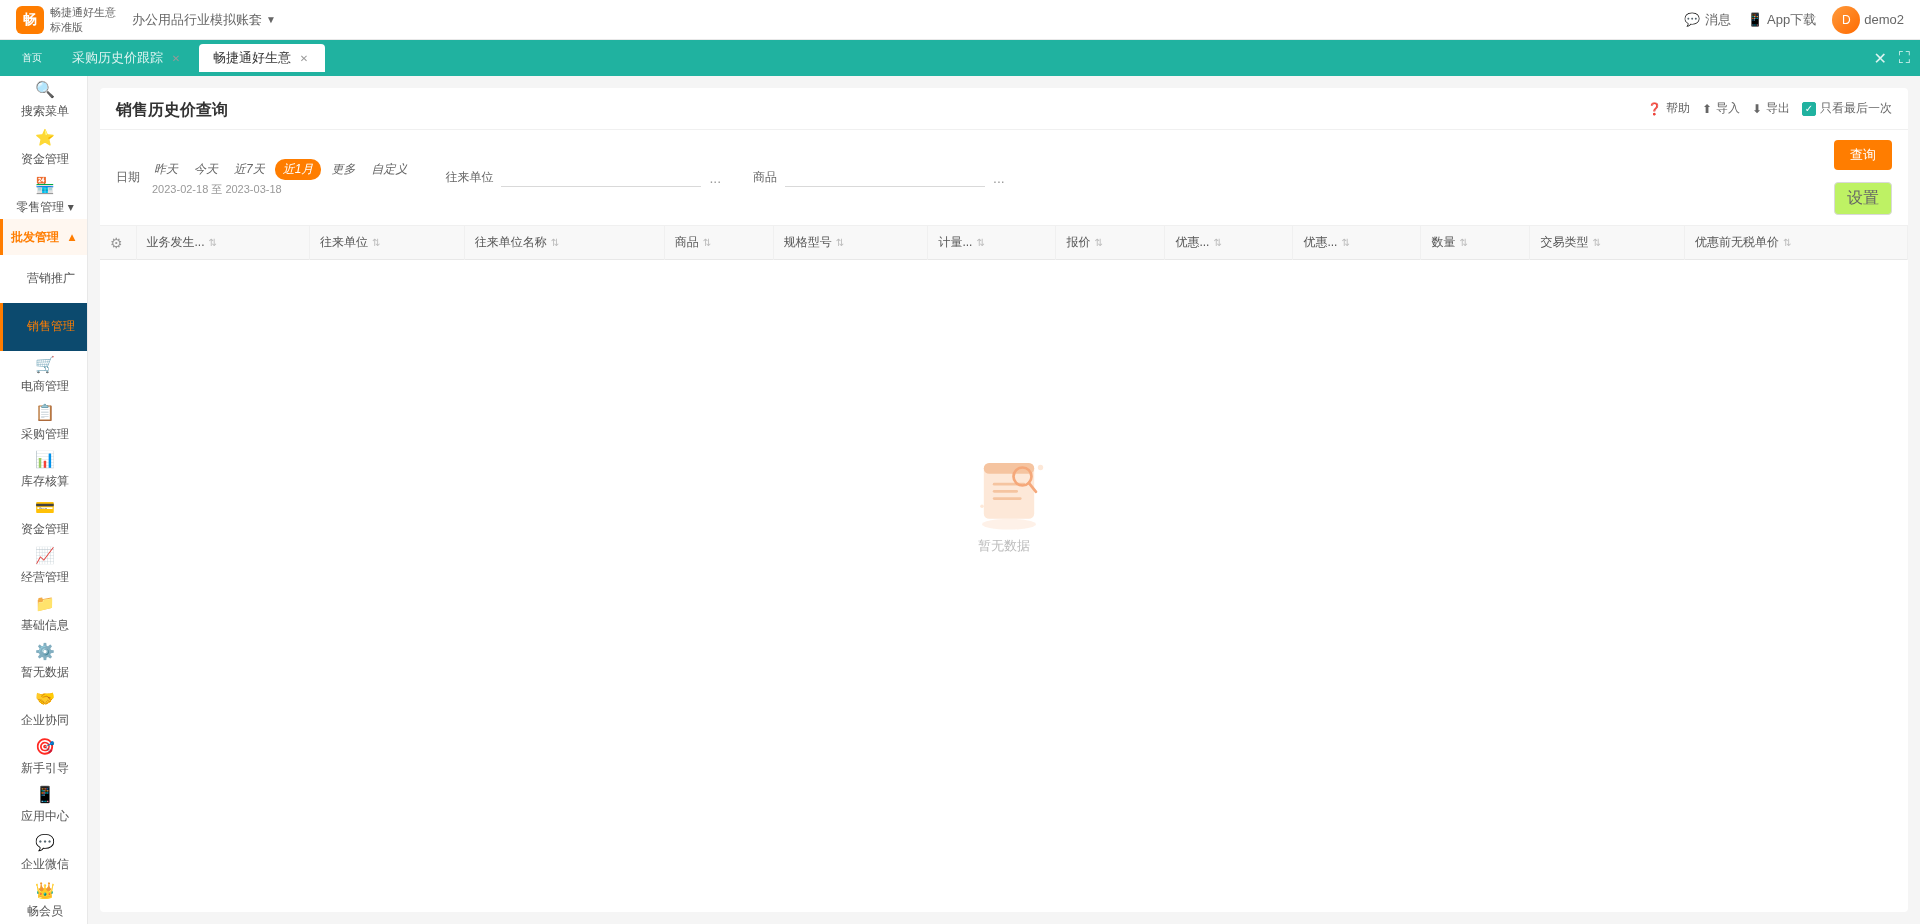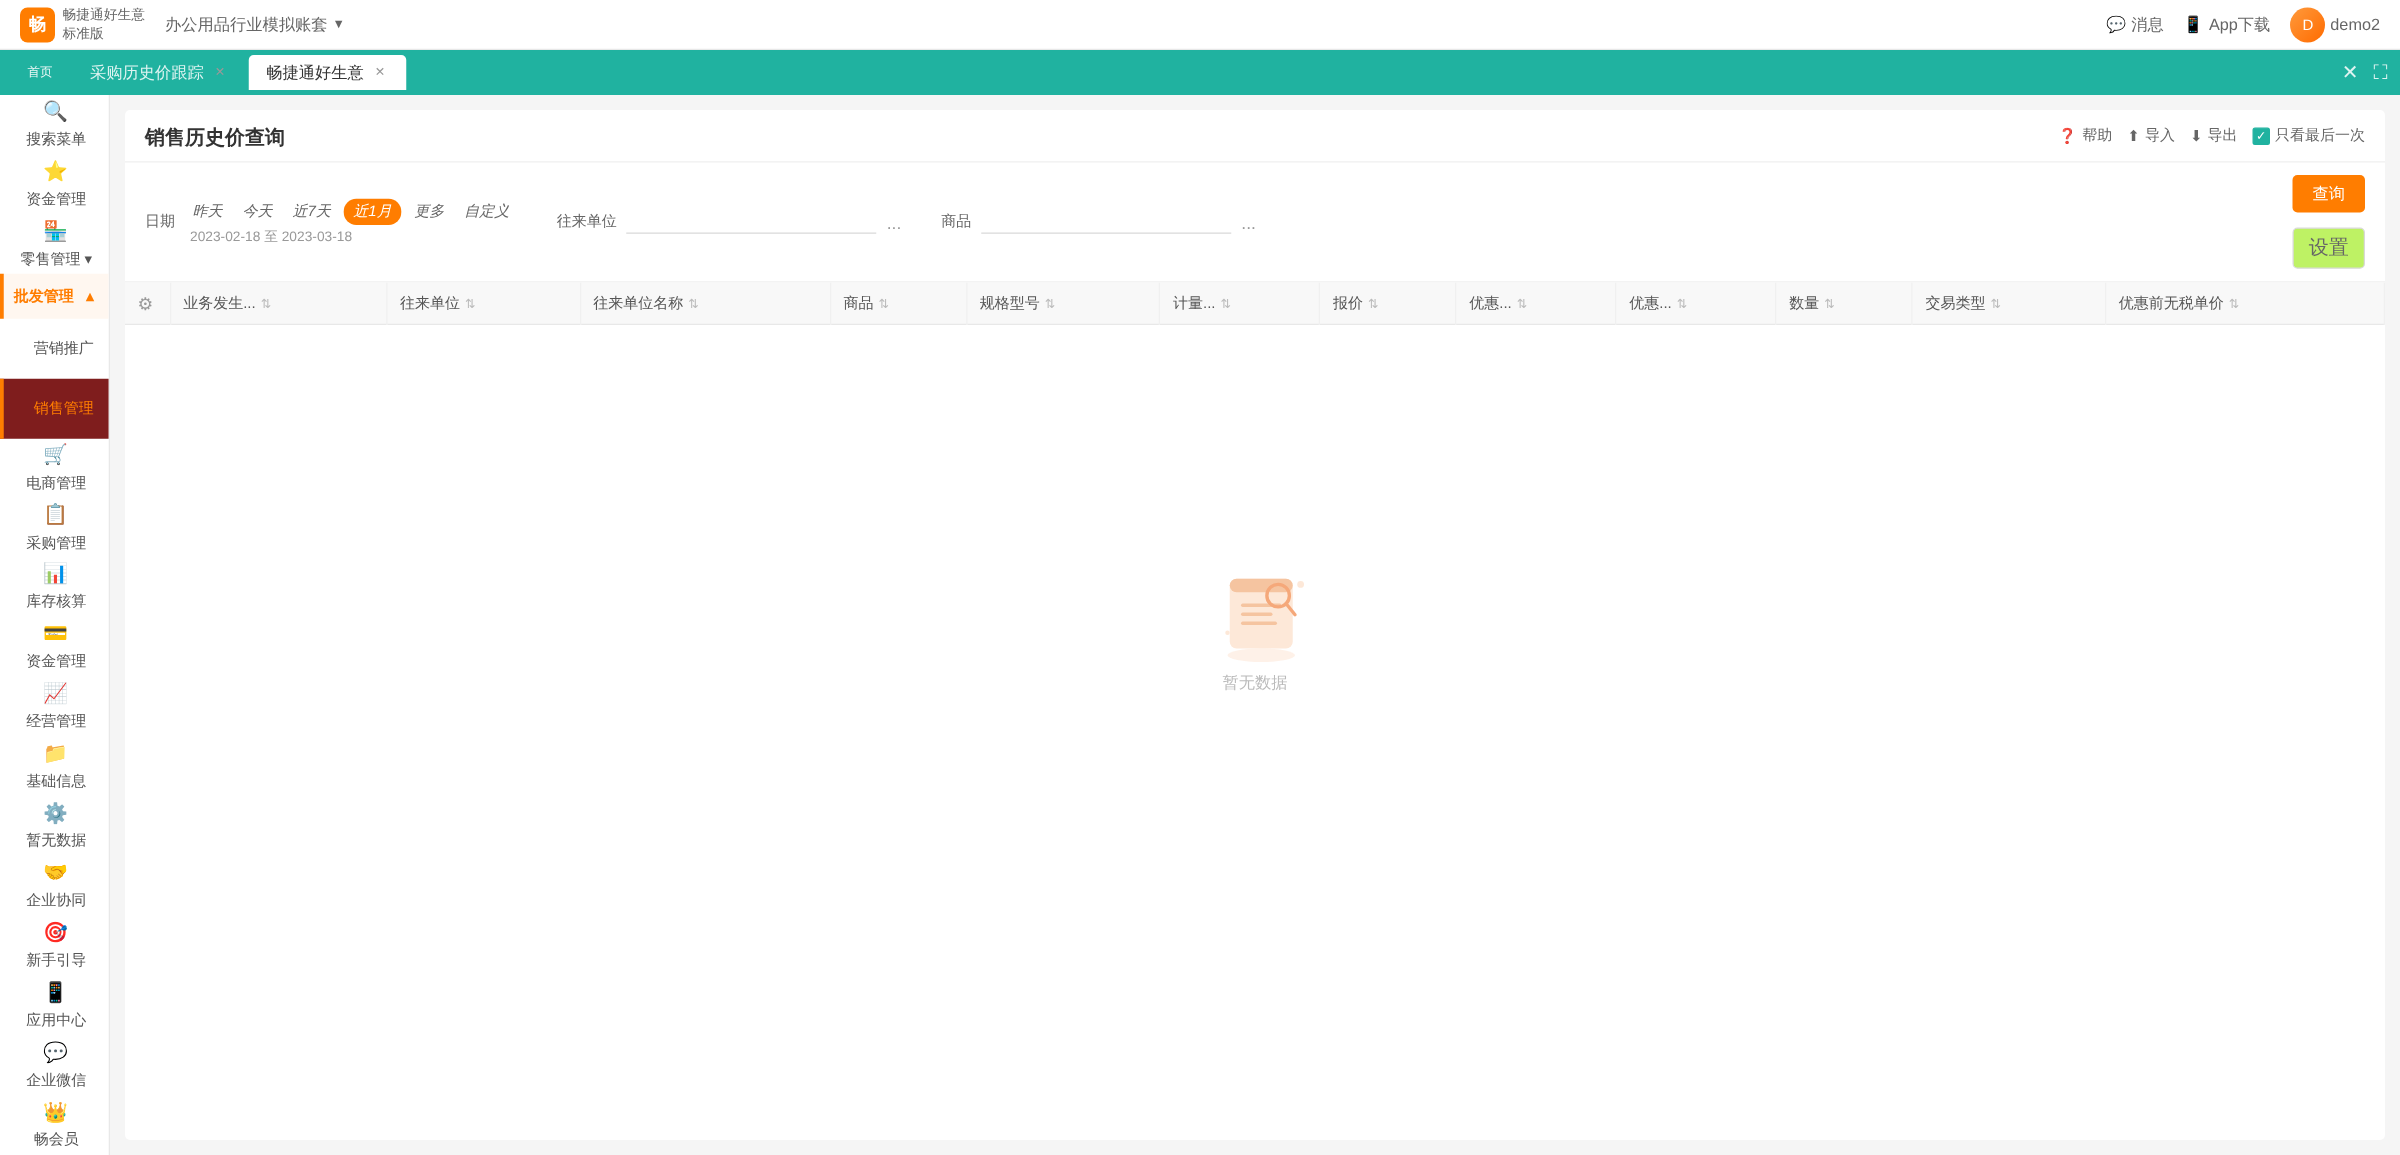--- a/index.html
+++ b/index.html
@@ -161,21 +161,21 @@
       justify-content: center;
       font-size: 12px;
       color: #555;
       cursor: pointer;
       gap: 3px;
       border-left: 3px solid transparent;
       padding: 0 4px;
       text-align: center;
       line-height: 1.3;
     }
-    .sidebar-item.active { background: #7f1d1d; color: #ff7d00; border-left-color: #ff7d00; }
+    .sidebar-item.active { background: #0c4a6e; color: #ff7d00; border-left-color: #ff7d00; }
     .sidebar-item .icon { font-size: 16px; }
     .sidebar-section-header {
       height: 36px;
       display: flex;
       align-items: center;
       justify-content: space-between;
       padding: 0 12px 0 8px;
       font-size: 12px;
       color: #ff7d00;
       font-weight: bold;

